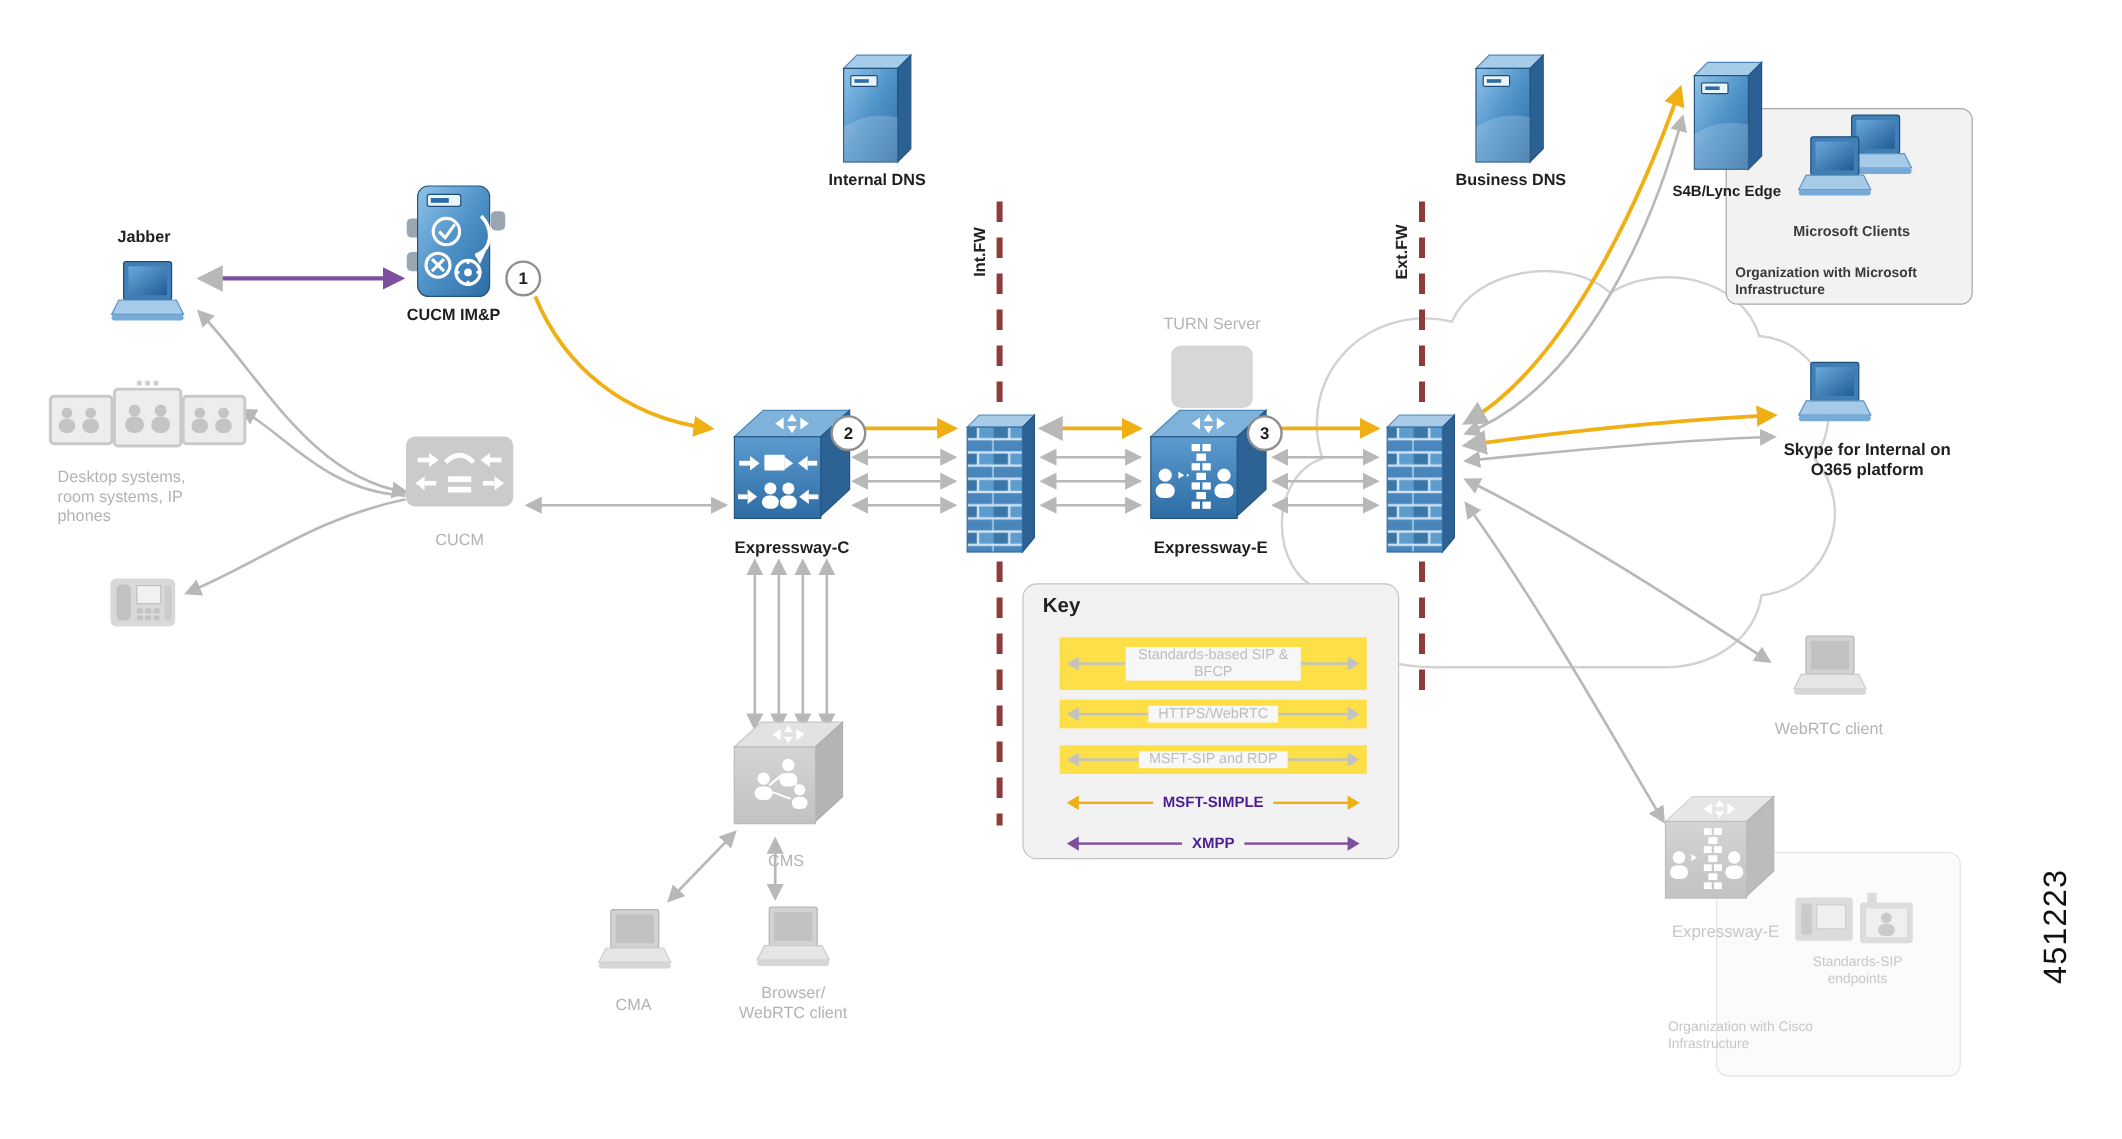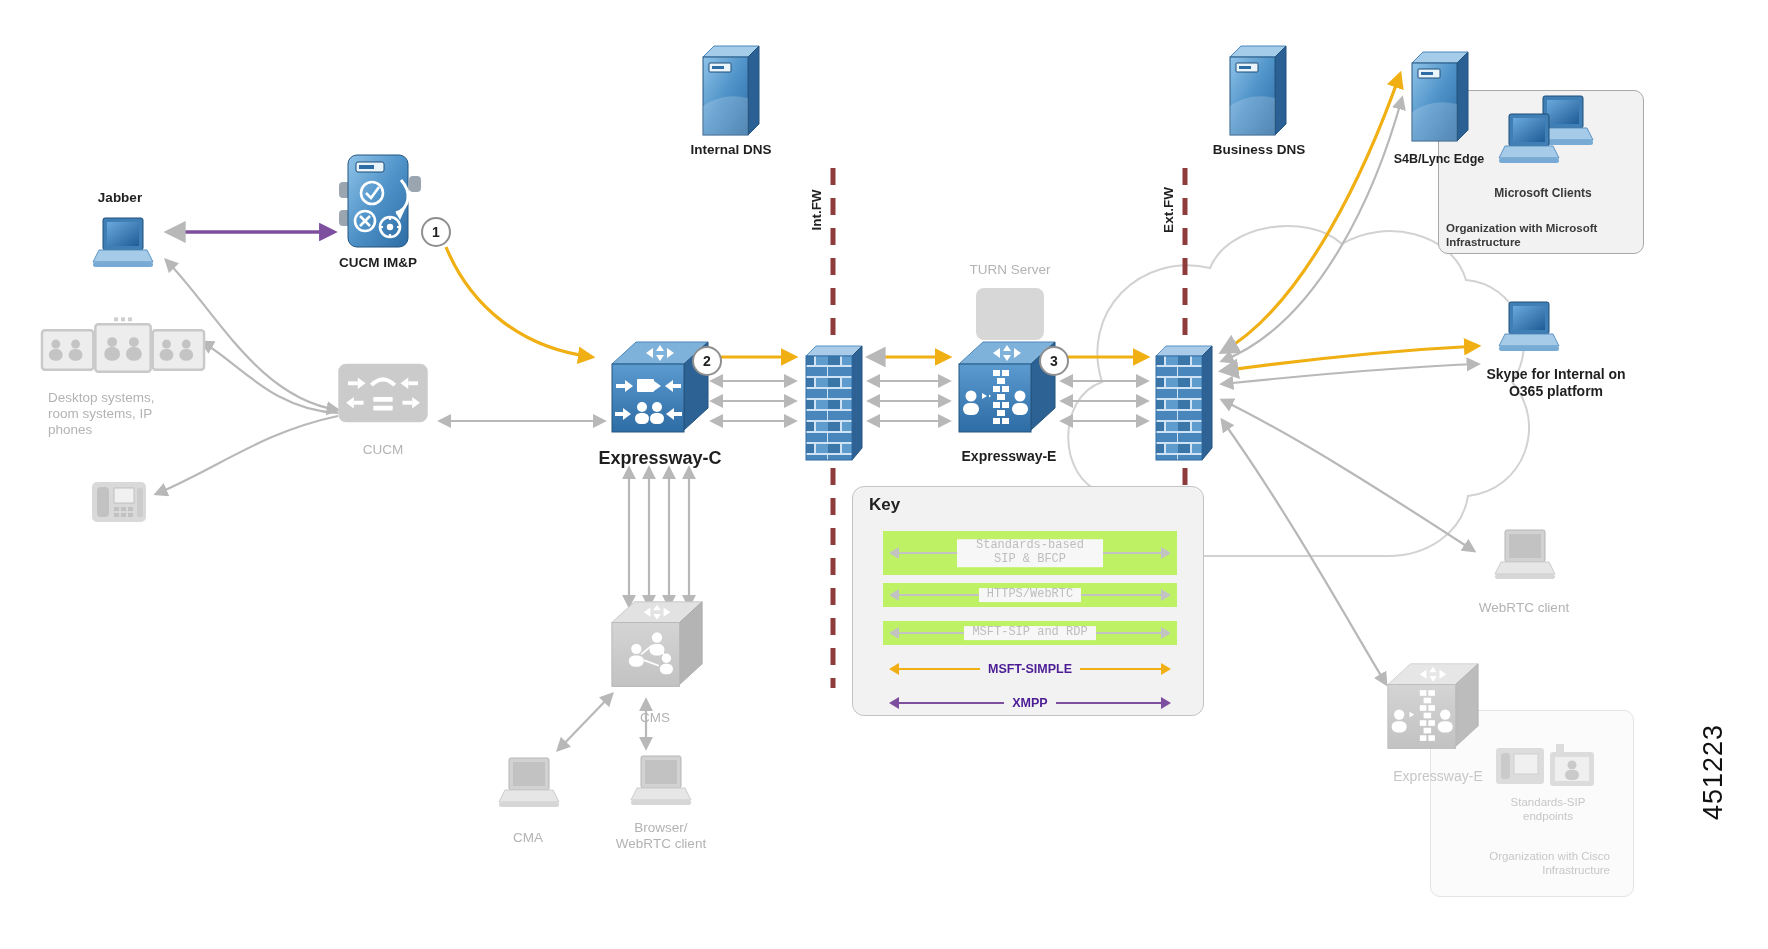--- a/index.html
+++ b/index.html
@@ -17,24 +17,24 @@
   .c{text-align:center;}
   .vlabel{position:absolute;transform:translate(-50%,-50%) rotate(-90deg);white-space:nowrap;
           font-weight:bold;font-size:13.5px;color:#222;}
   .badge{position:absolute;width:26px;height:26px;border-radius:50%;background:#fff;
          border:2px solid #8f8f8f;color:#222;font-size:14px;font-weight:600;
          display:flex;align-items:center;justify-content:center;z-index:6;}
   .framebox{position:absolute;border-radius:10px;}
   .ms-box{background:#f2f2f2;border:1.5px solid #a8a8a8;}
   .cisco-box{background:#fbfbfb;border:1.5px solid #e4e4e4;}
   .turn-rect{position:absolute;background:#d7d7d7;border-radius:8px;}
-  .key-box{position:absolute;background:#f2f2f2;border:1.5px solid #c4c4c4;border-radius:12px;z-index:4;padding-left:38px;}
+  .key-box{position:absolute;background:#f2f2f2;border:1.5px solid #c4c4c4;border-radius:12px;z-index:4;}
   .key-title{position:absolute;left:16px;top:8px;font-size:17px;font-weight:bold;color:#222;}
   .lg-row{position:absolute;left:30px;right:26px;}
-  .lg-band{background:#bef264;font-family:Liberation Mono, monospace;}
+  .lg-band{background:#fde047;}
   .lg-line{position:absolute;left:8px;right:8px;top:50%;height:2.4px;margin-top:-1.2px;background:currentColor;}
   .lg-line::before{content:"";position:absolute;left:-2px;top:-4.8px;
       border-top:6px solid transparent;border-bottom:6px solid transparent;border-right:10px solid currentColor;}
   .lg-line::after{content:"";position:absolute;right:-2px;top:-4.8px;
       border-top:6px solid transparent;border-bottom:6px solid transparent;border-left:10px solid currentColor;}
   .lg-gray{color:#c2c2c2;}
   .lg-yellow{color:#f0af13;}
   .lg-purple{color:#7e4f9f;}
   .lg-label{position:relative;z-index:2;display:block;margin:0 auto;width:max-content;max-width:160px;
       padding:0 8px;text-align:center;font-size:12px;line-height:1.15;top:50%;transform:translateY(-50%);}
@@ -473,36 +473,36 @@
   <div class="badge" style="left:1039px;top:346px;">
       <span>3</span>
     </div>
 
   <div class="lbl b c" style="left:85px;top:190px;width:70px;">Jabber</div>
   <div class="lbl b c" style="left:317px;top:255px;width:122px;">CUCM IM&amp;P</div>
   <div class="lbl g" style="left:48px;top:390px;width:118px;">Desktop systems, room systems, IP phones</div>
   <div class="lbl g c" style="left:343px;top:442px;width:80px;">CUCM</div>
   <div class="lbl b c" style="left:671px;top:142px;width:120px;">Internal DNS</div>
   <div class="vlabel" style="left:816px;top:210px;">Int.FW</div>
-  <div class="lbl b c z5" style="left:590px;top:448px;width:140px;font-size:18px;">Expressway-C</div>
+  <div class="lbl b c z5" style="left:590px;top:448px;width:140px;font-size:14px;">Expressway-C</div>
   <div class="lbl g c" style="left:950px;top:262px;width:120px;">TURN Server</div>
   <div class="lbl b c" style="left:937px;top:448px;width:144px;font-size:14px;">Expressway-E</div>
   <div class="vlabel" style="left:1168px;top:210px;">Ext.FW</div>
   <div class="lbl b c" style="left:1198px;top:142px;width:122px;">Business DNS</div>
   <div class="lbl b c z5" style="left:1378px;top:152px;width:122px;font-size:12.5px;">S4B/Lync Edge</div>
   <div class="lbl dk c z5" style="left:1482px;top:186px;width:122px;font-size:12px;">Microsoft Clients</div>
   <div class="lbl dk z5" style="left:1446px;top:222px;width:168px;font-size:11.5px;">Organization with Microsoft Infrastructure</div>
   <div class="lbl b c" style="left:1483px;top:366px;width:146px;font-size:14px;">Skype for Internal on O365 platform</div>
   <div class="lbl g c" style="left:1462px;top:600px;width:124px;">WebRTC client</div>
   <div class="lbl g z5" style="left:640px;top:710px;width:60px;">CMS</div>
   <div class="lbl g c" style="left:496px;top:830px;width:64px;">CMA</div>
   <div class="lbl g c" style="left:613px;top:820px;width:96px;">Browser/ WebRTC client</div>
   <div class="lbl gl c z5" style="left:1374px;top:768px;width:128px;font-size:14px;">Expressway-E</div>
   <div class="lbl gl c z5" style="left:1493px;top:796px;width:110px;font-size:11.5px;">Standards-SIP endpoints</div>
-  <div class="lbl gl z5" style="left:1442px;top:850px;width:168px;font-size:11.5px;text-align:right;">Organization with Cisco Infrastructure</div>
+  <div class="lbl gl z5" style="left:1390px;top:850px;width:168px;font-size:11.5px;">Organization with Cisco Infrastructure</div>
   <div class="vlabel" style="left:1713px;top:772px;font-size:27px;font-weight:400;color:#111;letter-spacing:1px;">451223</div>
 
   <div class="key-box" style="left:852px;top:486px;width:312px;height:228px;">
     <div class="key-title">Key</div>
 
     <div class="lg-row lg-band" style="top:44px;height:44px;">
       <div class="lg-line lg-gray"></div>
       <span class="lg-label gtxt" style="max-width:130px;">Standards-based SIP &amp; BFCP</span>
     </div>
     <div class="lg-row lg-band" style="top:96px;height:24px;">

